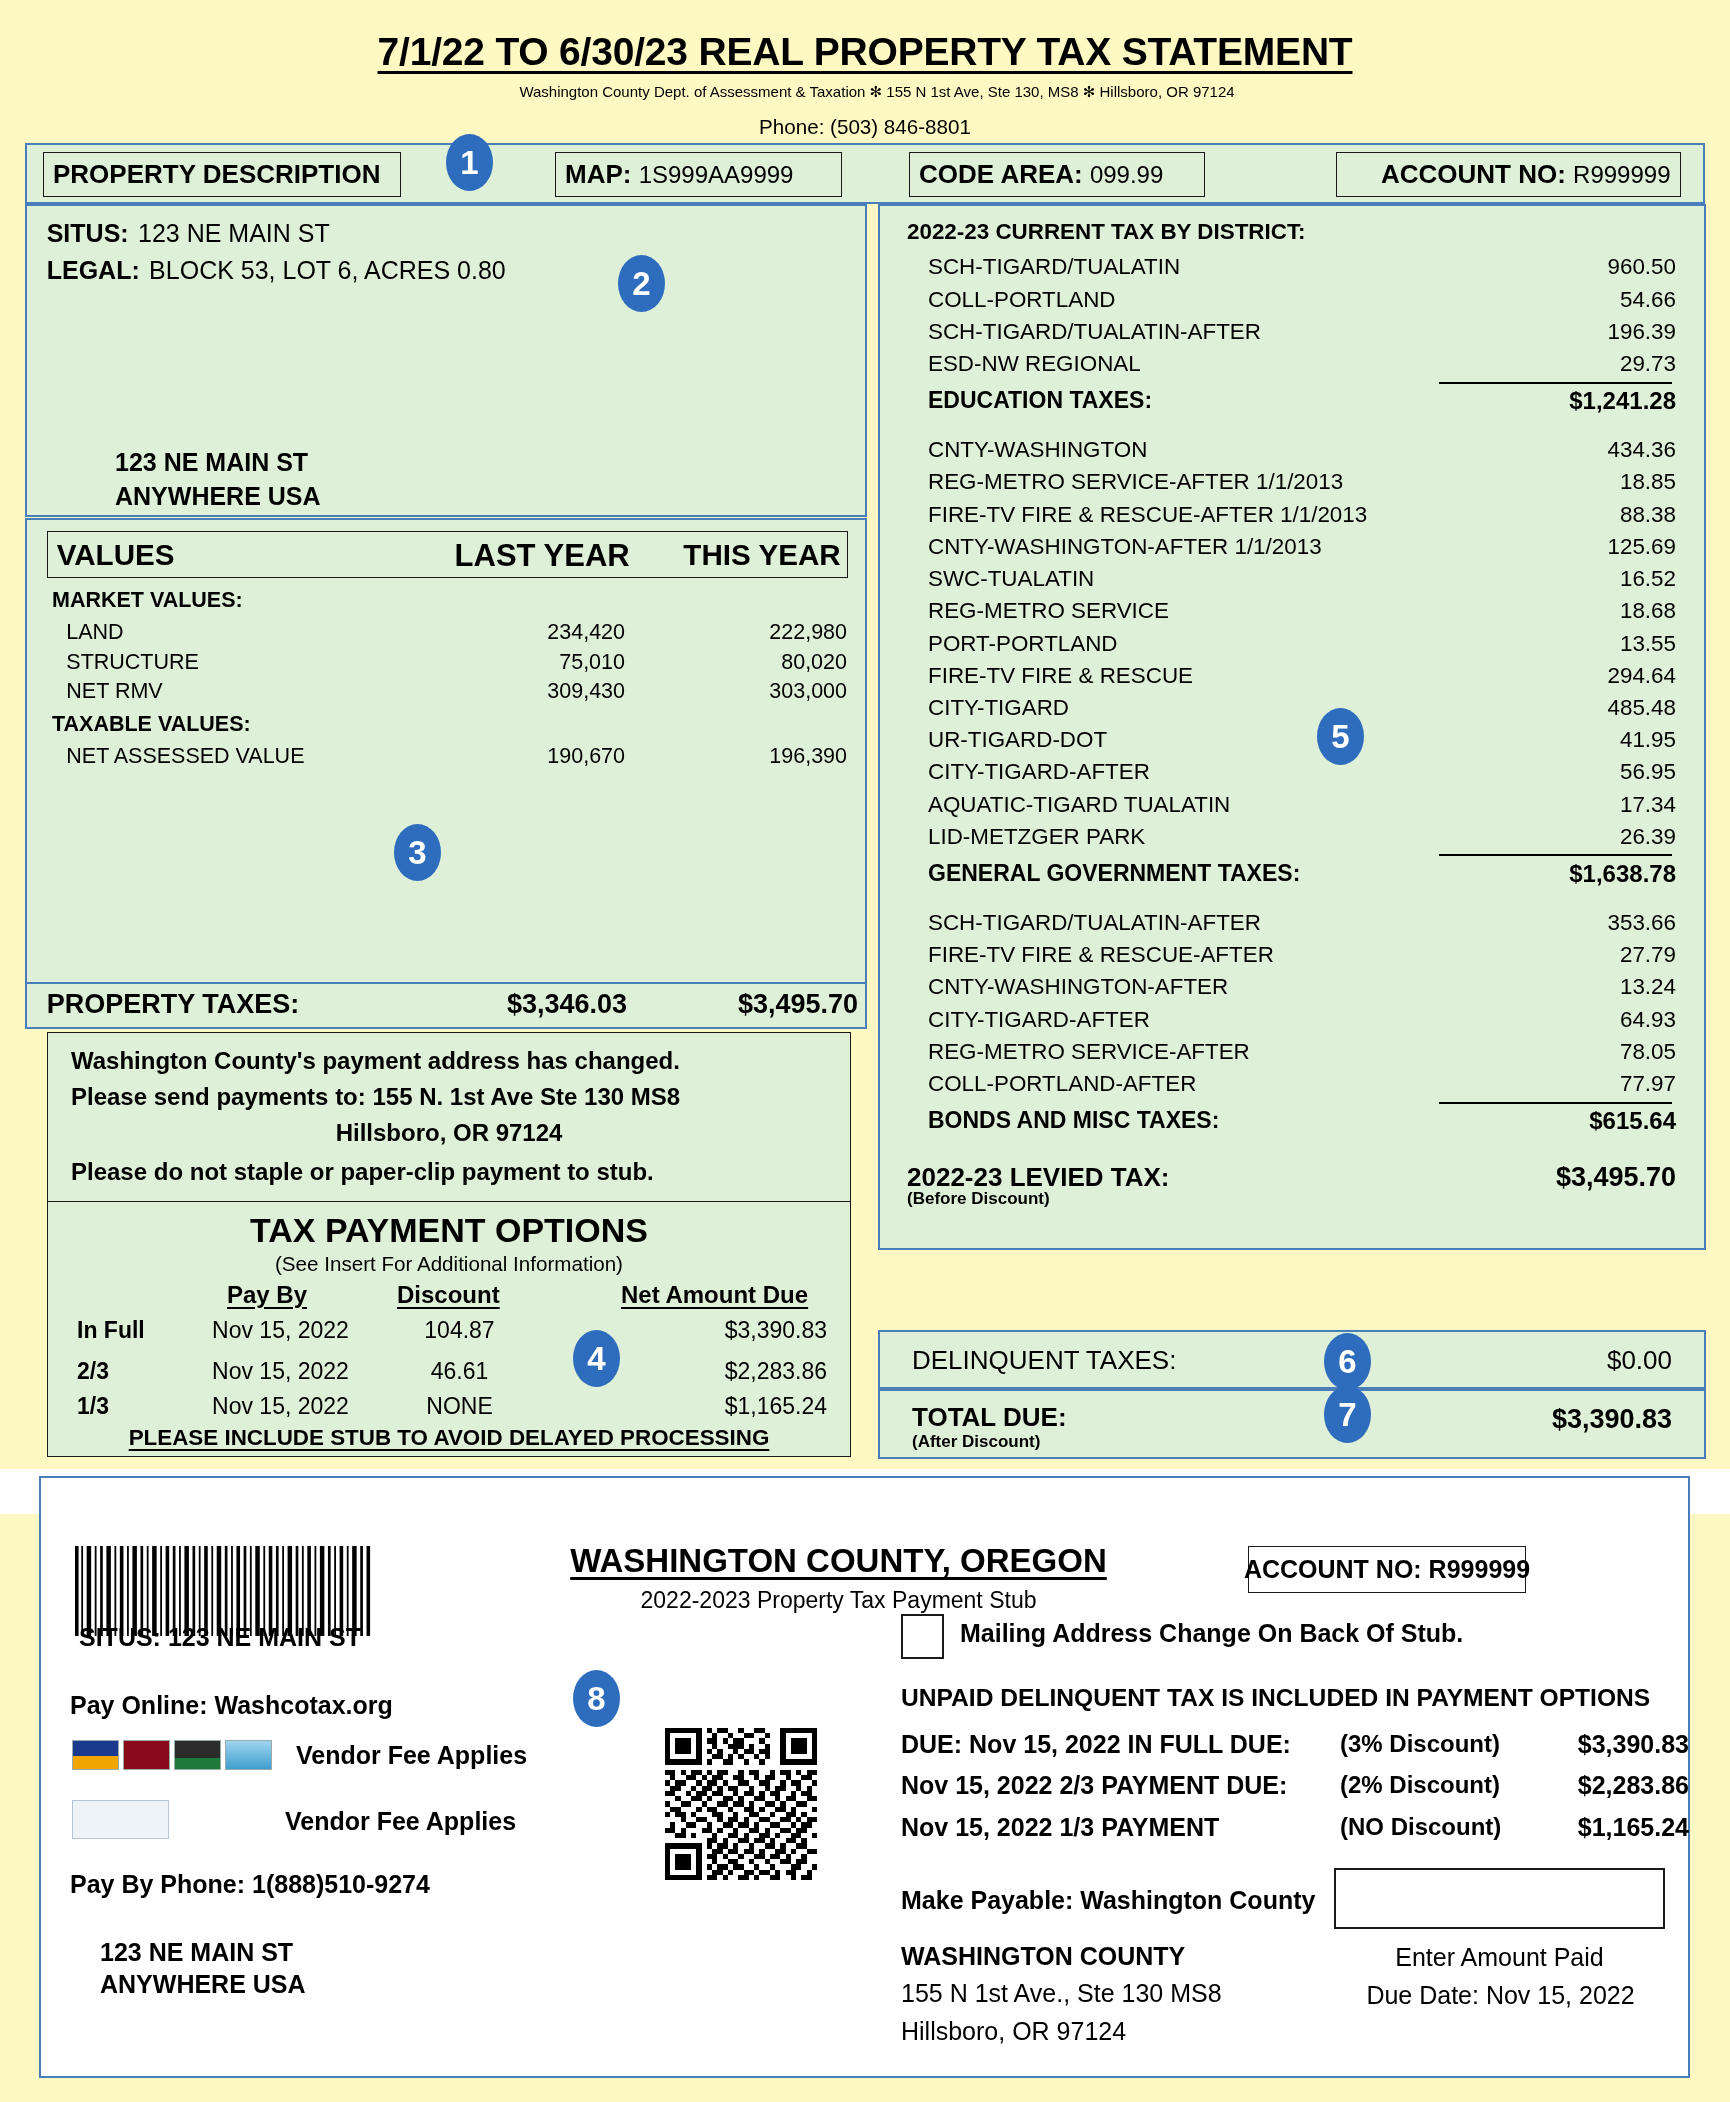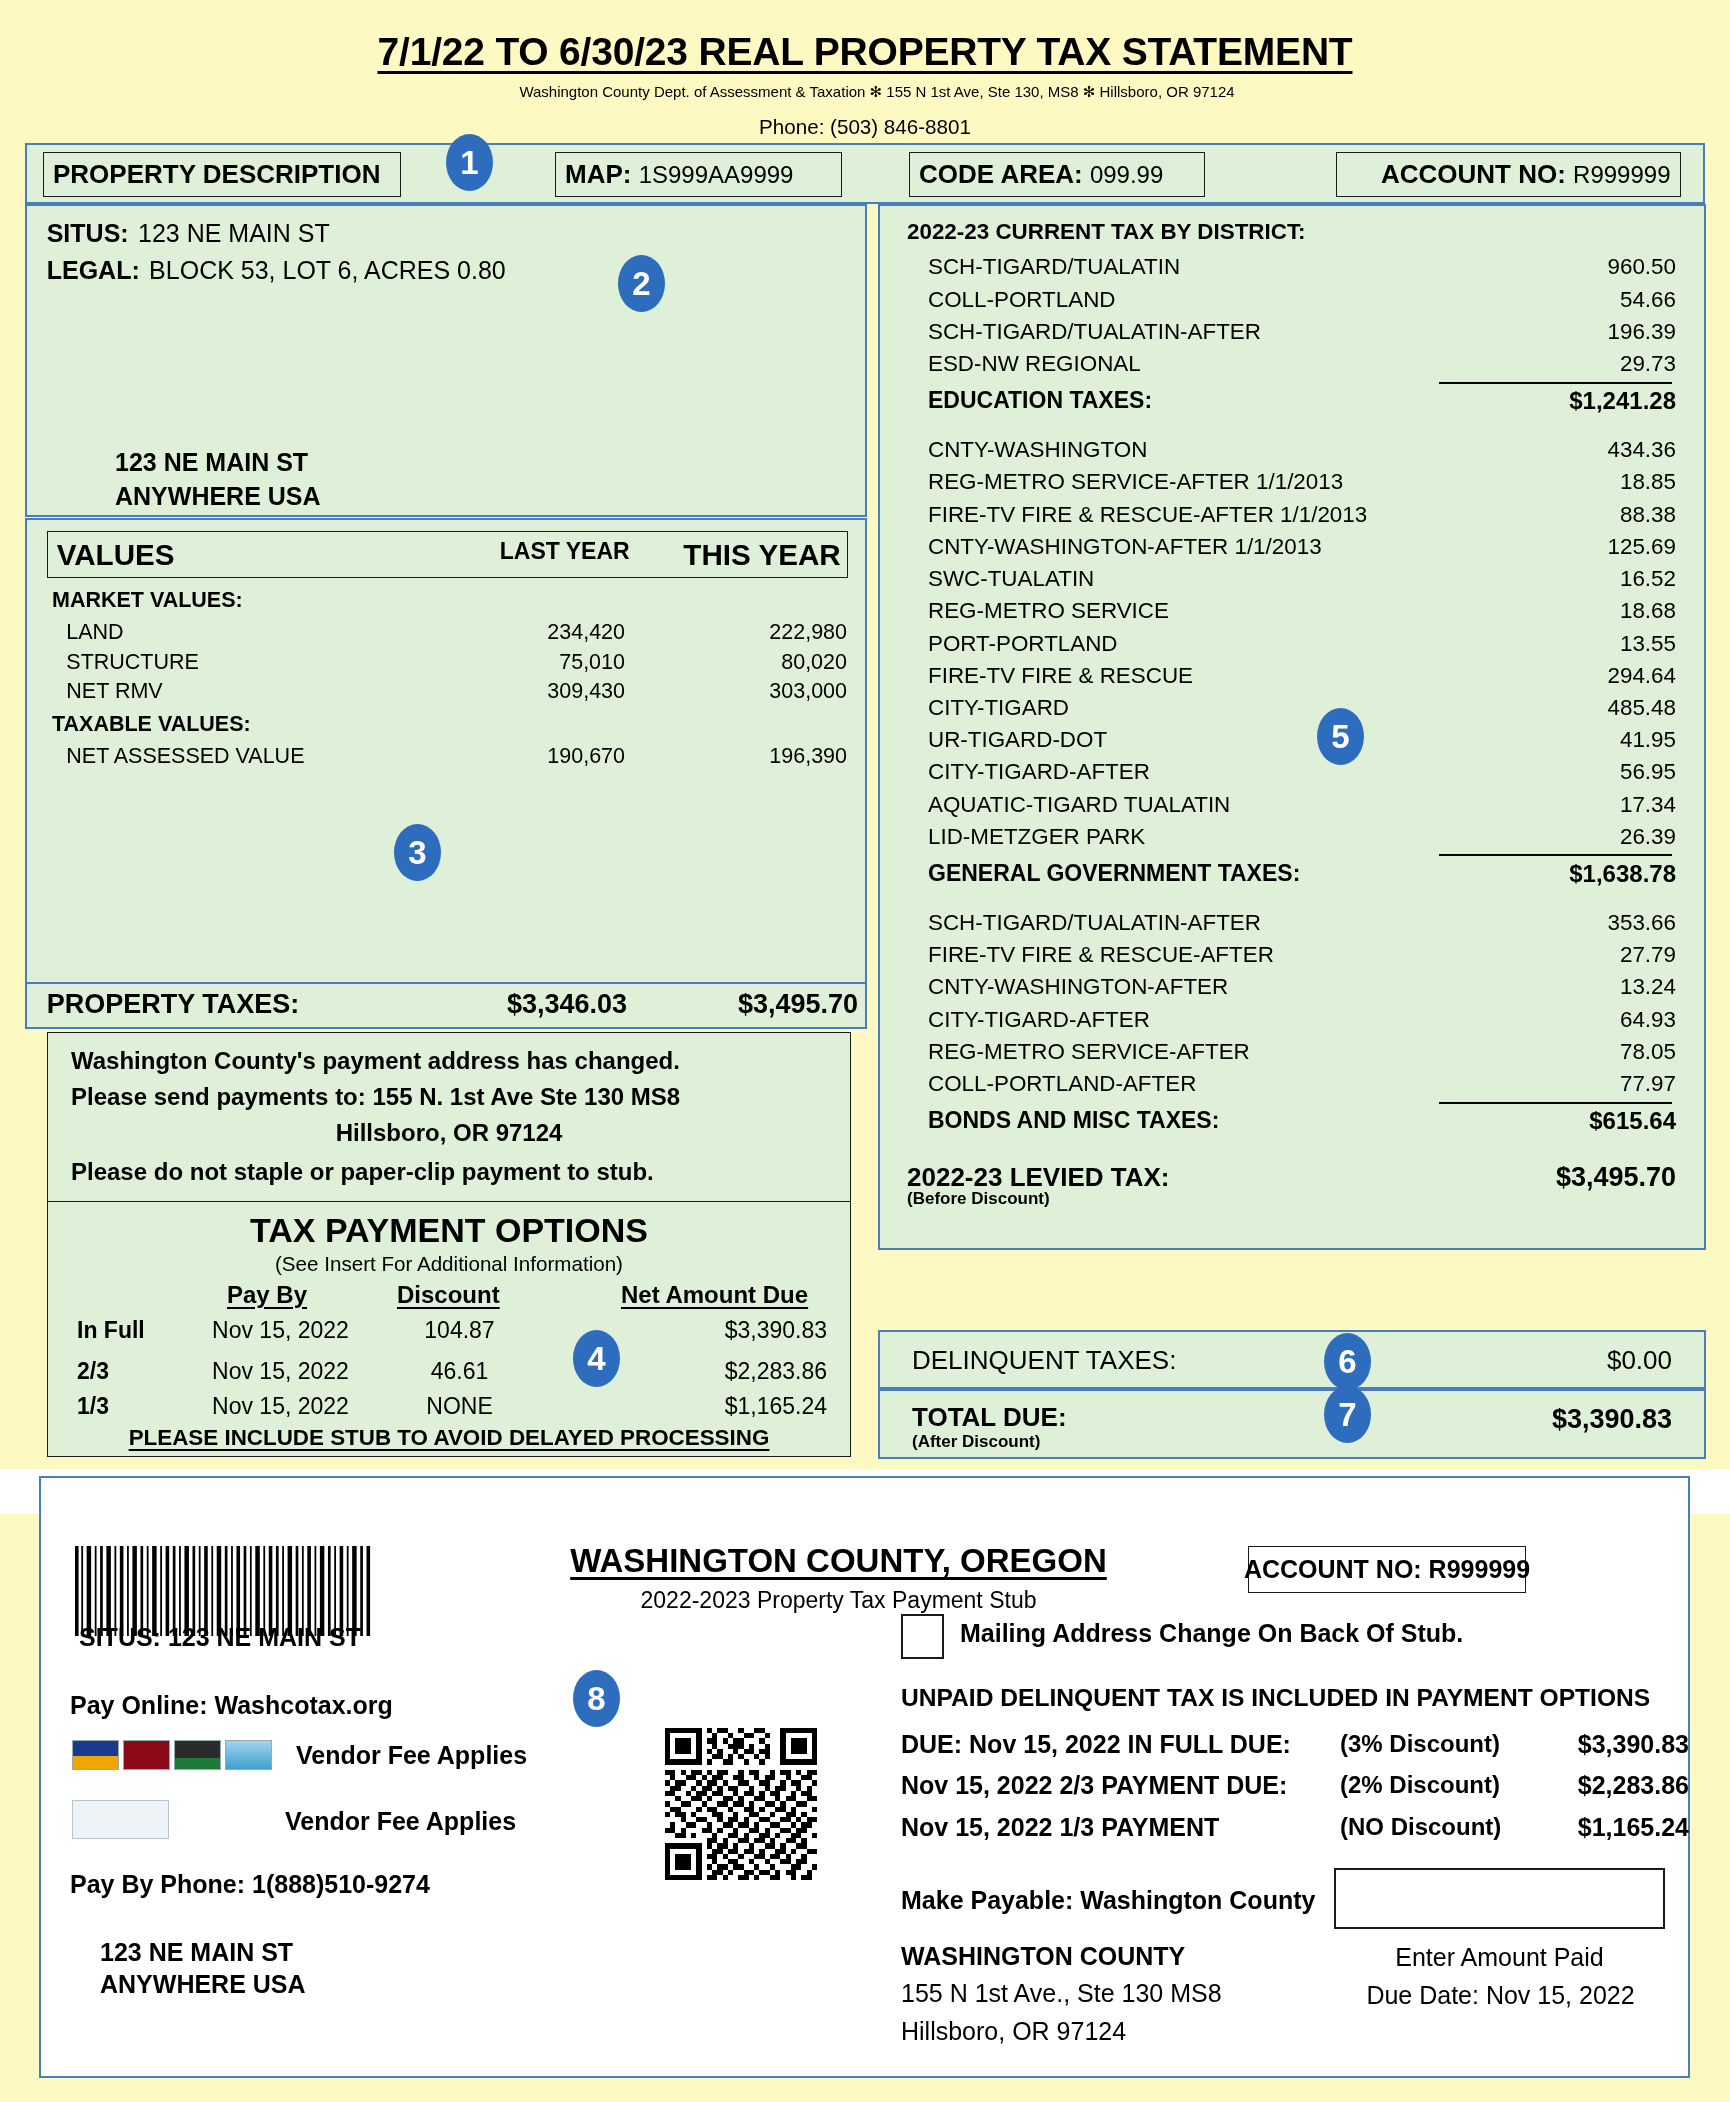--- a/index.html
+++ b/index.html
@@ -60,21 +60,21 @@
     position: absolute; left: 88px;
     font-size: 25px; font-weight: bold; color: #000; white-space: nowrap;
   }
 
   #values-box { left: 25px; top: 518px; width: 842px; height: 497px; }
   #values-hdr {
     position: absolute; left: 19.7px; top: 10.7px; width: 801px; height: 47px;
     border: 1.8px solid #1a1a1a; background: #dff0d8;
   }
   #values-hdr .h1 { position: absolute; left: 9px; top: 6.3px; font-size: 29.6px; font-weight: bold; }
-  #values-hdr .h2 { position: absolute; left: 376px; top: 6.3px; width: 206px; text-align: right; font-size: 23px; font-weight: bold; }
+  #values-hdr .h2 { position: absolute; left: 376px; top: 6.3px; width: 206px; text-align: right; font-size: 31px; font-weight: bold; }
   #values-hdr .h3 { position: absolute; left: 582px; top: 6.3px; width: 211px; text-align: right; font-size: 29.6px; font-weight: bold; }
   .val-group {
     position: absolute; left: 25px;
     font-size: 21.5px; font-weight: bold; color: #000; white-space: nowrap;
   }
   .val-row { position: absolute; left: 25px; width: 795px; height: 29px; }
   .val-row .lbl { position: absolute; left: 14.3px; top: 0; font-size: 21.5px; color: #000; white-space: nowrap; }
   .val-row .ly  { position: absolute; left: 340px; top: 0; width: 233px; text-align: right; font-size: 21.5px; color: #000; }
   .val-row .ty  { position: absolute; left: 555px; top: 0; width: 240px; text-align: right; font-size: 21.5px; color: #000; }
 

